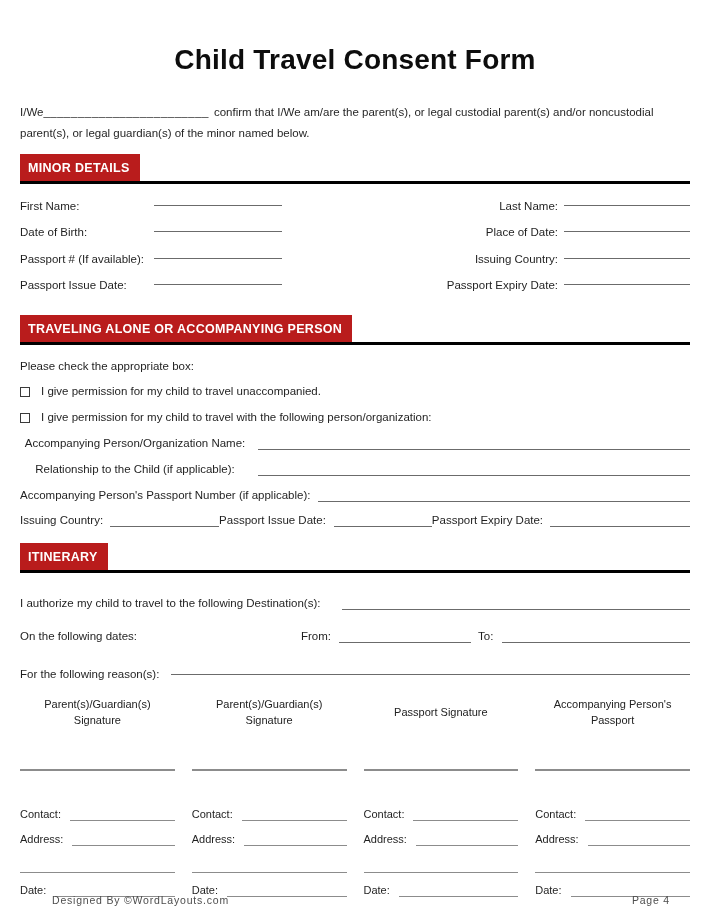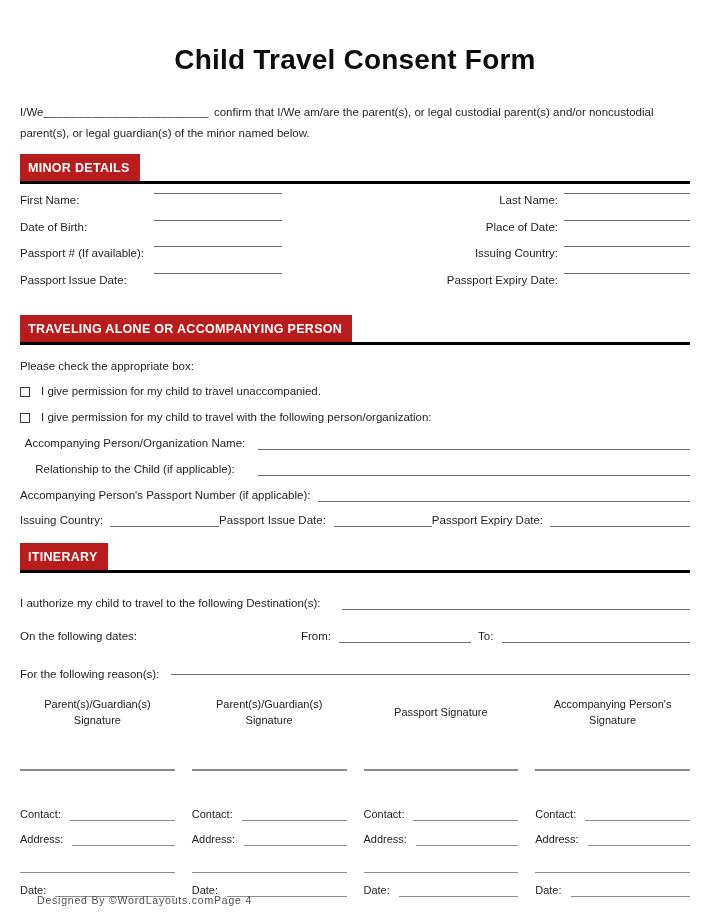--- a/index.html
+++ b/index.html
@@ -26,21 +26,21 @@
   }
   .sec-minor { margin-top:10px; }
   .sec-trav  { margin-top:16px; }
   .sec-itin  { margin-top:15px; }
 
   .fline { border-bottom:1.4px solid #6b6b6b; display:inline-block; }
   .gline { border-bottom:1.6px solid #8c8c8c; display:inline-block; }
 
   
   .md-rows { margin-top:9px; }
-  .md-row { display:flex; height:26.5px; align-items:flex-start; font-size:11.5px; }
+  .md-row { display:flex; height:26.5px; align-items:center; font-size:11.5px; }
   .md-row .lbl { line-height:15px; white-space:nowrap; }
   .md-lbl-l { width:134px; }
   .md-line-l { width:128px; margin-bottom:2px; }
   .md-spacer { flex:1; }
   .md-lbl-r { text-align:right; margin-right:6px; }
   .md-line-r { width:126px; margin-bottom:2px; }
 
   
   .t-instruction { margin-top:14px; font-size:11.5px; line-height:15px; }
   .cb-row { display:flex; align-items:center; font-size:11.5px; line-height:15px; }
@@ -85,22 +85,22 @@
   .sig-line { display:block; border-bottom:2px solid #8c8c8c; margin-top:38px; }
   .sig-row { display:flex; align-items:flex-end; height:15px; }
   .sig-row .lbl { line-height:15px; white-space:nowrap; }
   .sig-row .gline { flex:1; margin-left:9px; margin-bottom:1px; border-bottom-width:1.5px; }
   .sig-contact { margin-top:36px; }
   .sig-address { margin-top:10px; }
   .sig-addr-line { display:block; border-bottom:1.5px solid #8c8c8c; margin-top:25px; }
   .sig-date { margin-top:10px; }
 
   .footer {
-    position:absolute; left:37px; right:40px; bottom:13px;
-    display:flex; 
+    position:absolute; left:52px; right:40px; bottom:13px;
+    display:flex; justify-content:space-between;
     font-size:10.5px; letter-spacing:0.8px; color:#4d4d4d;
   }
 </style>
 </head>
 <body>
 
 <div class="page">
 
   <h1 class="title">Child Travel Consent Form</h1>
 
@@ -250,21 +250,21 @@
         <span class="gline"></span>
       </div>
       <span class="sig-addr-line"></span>
       <div class="sig-row sig-date">
         <span class="lbl">Date:</span>
         <span class="gline"></span>
       </div>
     </div>
 
     <div class="sig-col">
-      <div class="sig-title">Accompanying Person's Signature</div>
+      <div class="sig-title">Accompanying Person's Passport</div>
       <span class="sig-line"></span>
       <div class="sig-row sig-contact">
         <span class="lbl">Contact:</span>
         <span class="gline"></span>
       </div>
       <div class="sig-row sig-address">
         <span class="lbl">Address:</span>
         <span class="gline"></span>
       </div>
       <span class="sig-addr-line"></span>

